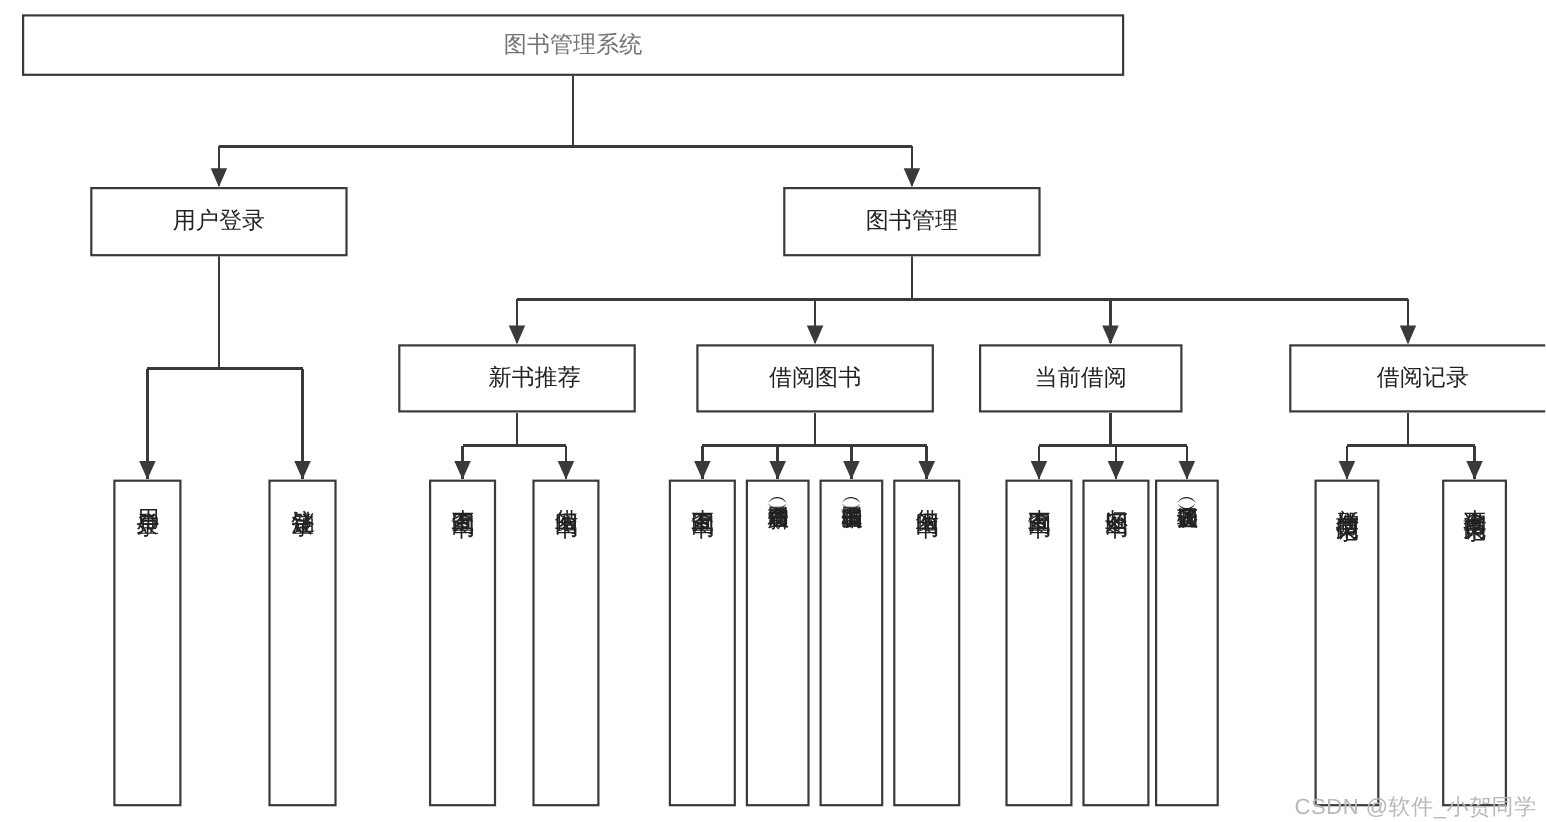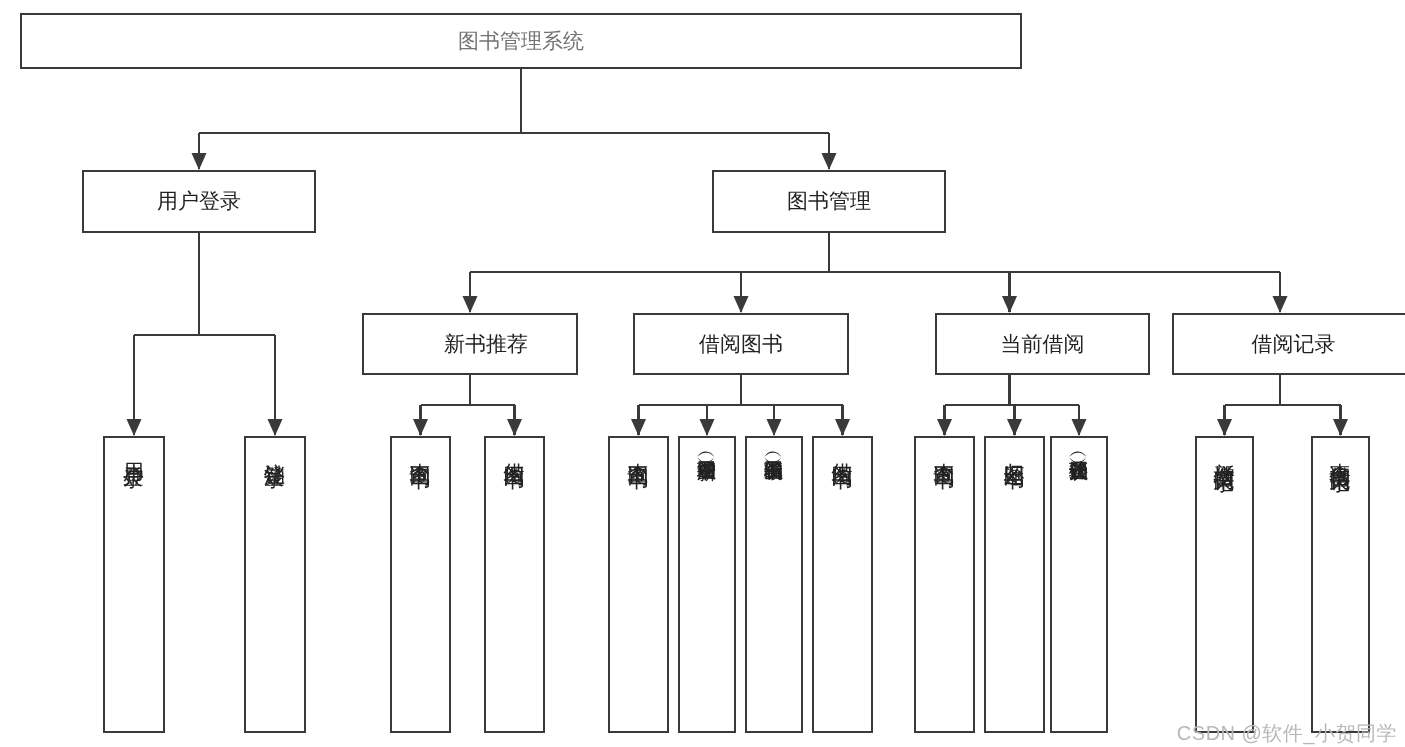--- a/index.html
+++ b/index.html
@@ -134,21 +134,21 @@
       </div>
       <div class="node horiz" style="left: 712px; top: 170px; width: 234px; height: 63px; border-color: rgb(58, 58, 58);">
         <span class="node-label" style="color: rgb(34, 34, 34);">图书管理</span>
       </div>
       <div class="node horiz" style="left: 362px; top: 313px; width: 216px; height: 62px; border-color: rgb(58, 58, 58);">
         <span class="node-label" style="color: rgb(34, 34, 34); margin-left: 32px;">新书推荐</span>
       </div>
       <div class="node horiz" style="left: 633px; top: 313px; width: 216px; height: 62px; border-color: rgb(58, 58, 58);">
         <span class="node-label" style="color: rgb(34, 34, 34);">借阅图书</span>
       </div>
-      <div class="node horiz" style="left: 935px; top: 313px; width: 215px; height: 62px; border-color: rgb(58, 58, 58);">
+      <div class="node horiz" style="left: 890px; top: 313px; width: 185px; height: 62px; border-color: rgb(58, 58, 58);">
         <span class="node-label" style="color: rgb(34, 34, 34);">当前借阅</span>
       </div>
       <div class="node horiz" style="left: 1172px; top: 313px; width: 243px; height: 62px; border-color: rgb(58, 58, 58);">
         <span class="node-label" style="color: rgb(34, 34, 34);">借阅记录</span>
       </div>
       <div class="node vert" style="left: 103px; top: 436px; width: 62px; height: 297px; border-color: rgb(58, 58, 58);">
         <span class="node-label" style="color: rgb(34, 34, 34);">用户登录</span>
       </div>
       <div class="node vert" style="left: 244px; top: 436px; width: 62px; height: 297px; border-color: rgb(58, 58, 58);">
         <span class="node-label" style="color: rgb(34, 34, 34);">注销登录</span>

